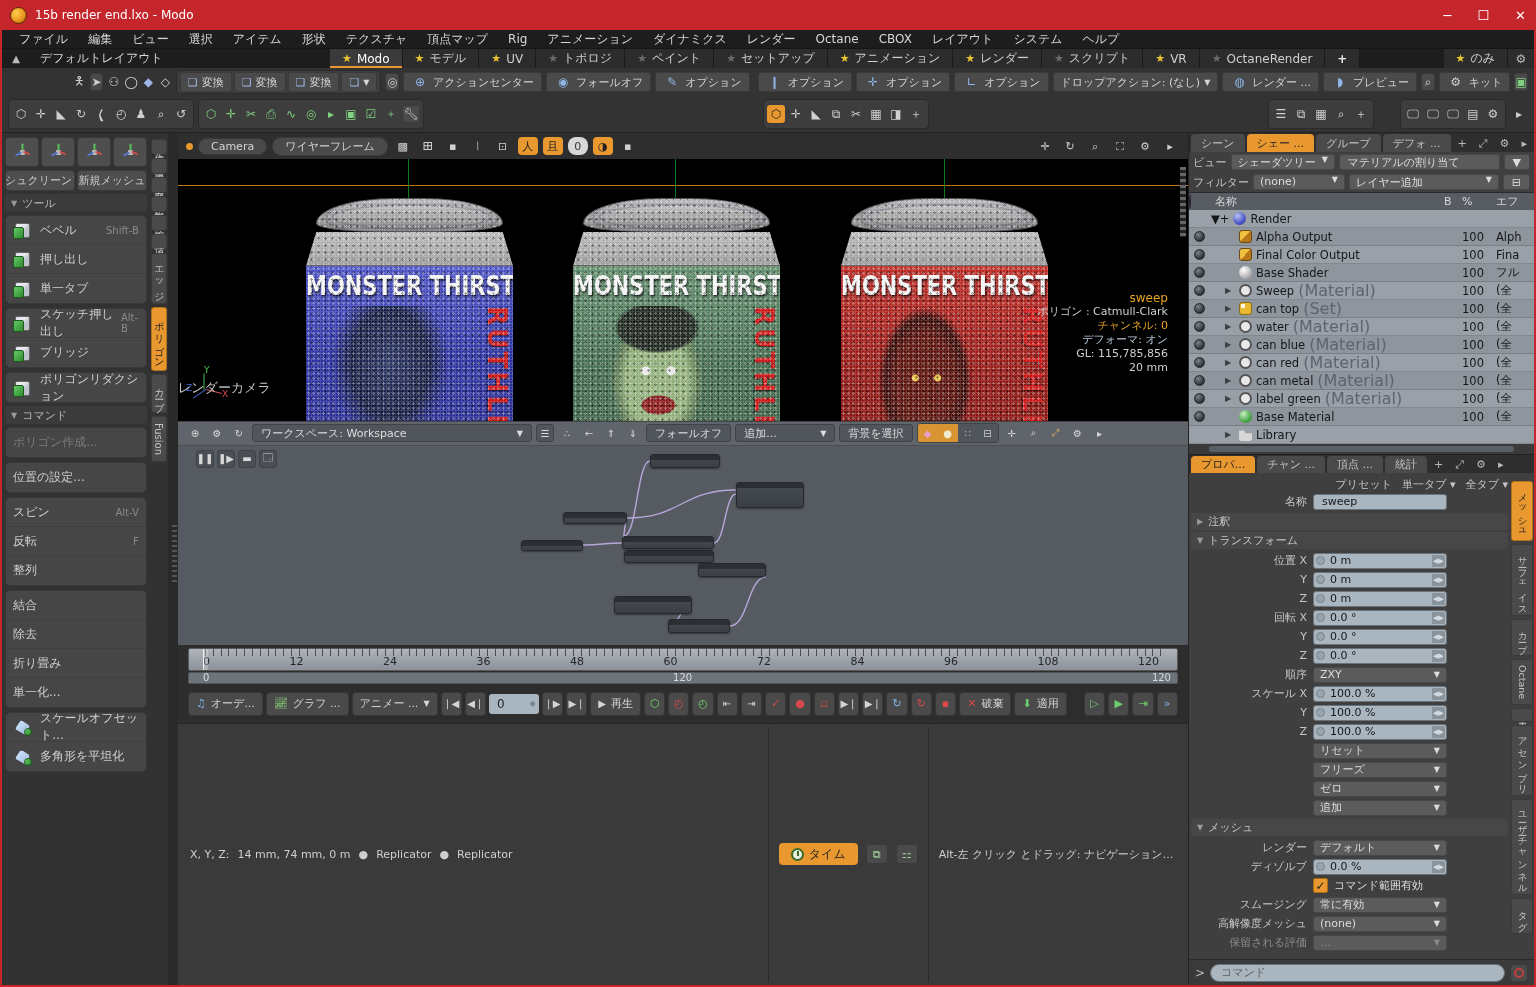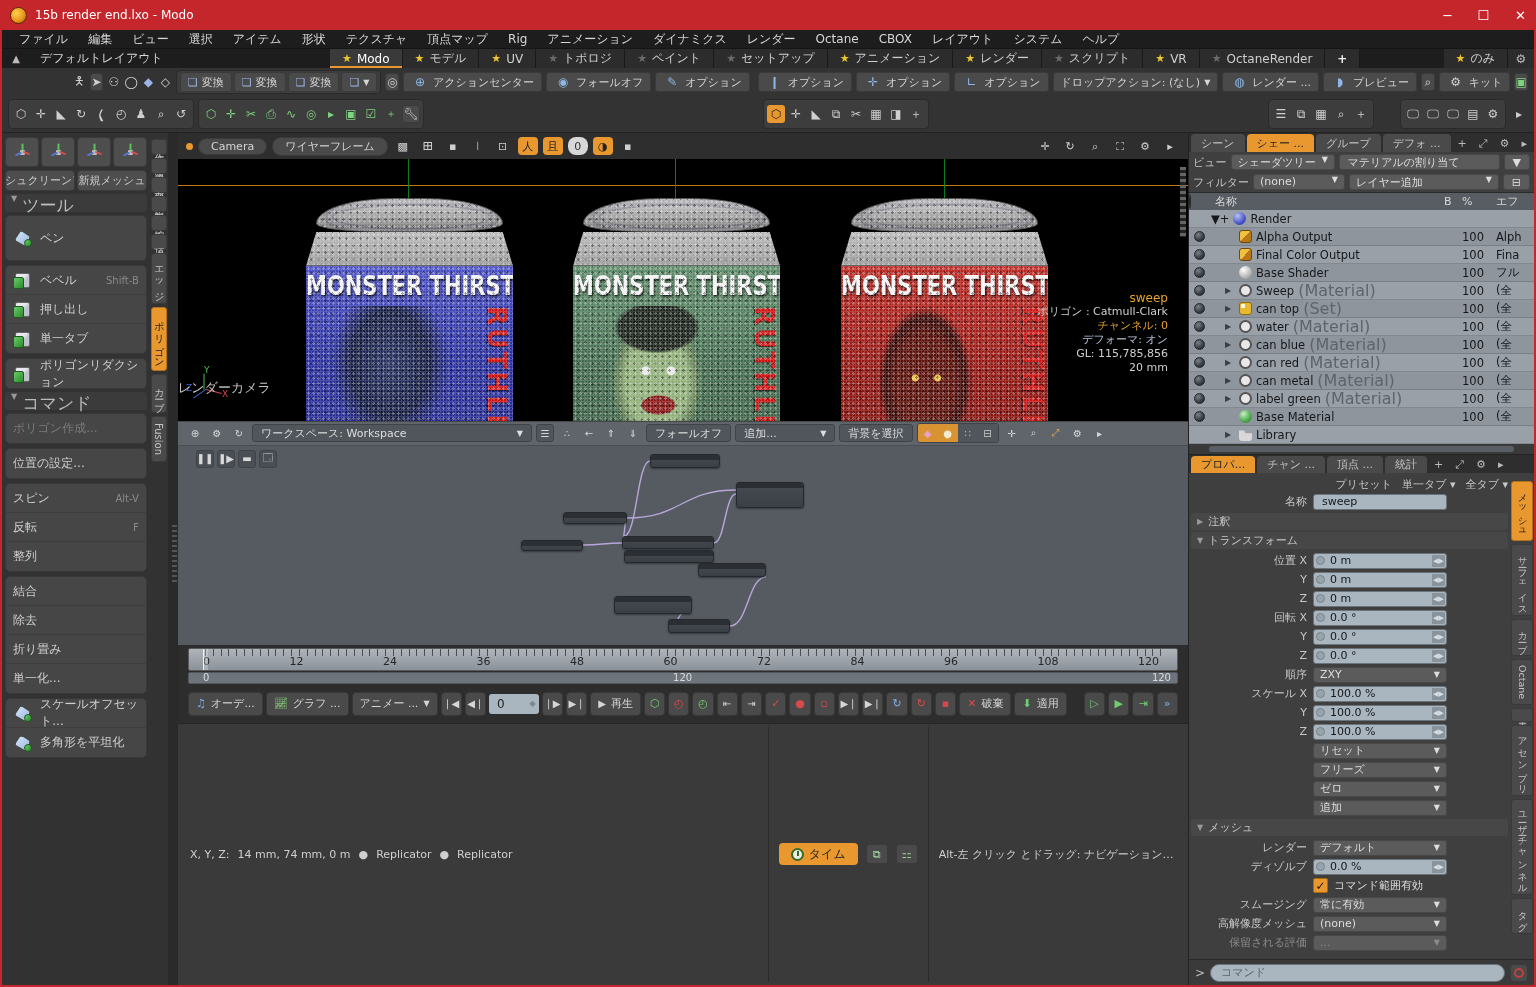--- a/index.html
+++ b/index.html
@@ -47,21 +47,21 @@
   .gizmo-row{display:flex;gap:2px}
   .gizmo{flex:1;height:30px;background:#4e4e4e;border:1px solid #3a3a3a;border-radius:4px;display:flex;align-items:center;justify-content:center}
   .axdot{width:16px;height:16px;position:relative}
   .axdot i{position:absolute;width:7px;height:2px;border-radius:1px}
   .axdot .r{background:#d05050;left:9px;top:8px;transform:rotate(20deg)}
   .axdot .g{background:#58c058;left:5px;top:2px;transform:rotate(90deg)}
   .axdot .b{background:#5878d0;left:1px;top:9px;transform:rotate(-25deg)}
   .axdot .c{position:absolute;left:6px;top:6px;width:5px;height:5px;background:#bbb;border-radius:1px}
   .lp-two{display:flex;gap:2px}
   .lp-btn{flex:1;height:21px;background:#4e4e4e;border:1px solid #3a3a3a;border-radius:4px;color:#ccc;display:flex;align-items:center;justify-content:center;font-size:11px;white-space:nowrap;overflow:hidden}
-  .lp-sec{height:18px;background:#3b3b3b;border-radius:3px;color:#bbb;display:flex;padding:0 6px;gap:5px;font-size:17px}
+  .lp-sec{height:18px;background:#3b3b3b;border-radius:3px;color:#bbb;display:flex;align-items:center;padding:0 6px;gap:5px;font-size:11px}
   .lp-sec::before{content:"▼";font-size:8px;color:#999}
   .lp-group{background:#464646;border:1px solid #383838;border-radius:5px;display:flex;flex-direction:column;overflow:hidden}
   .tool-row{display:flex;align-items:center;gap:7px;height:29px;padding:0 7px;border-bottom:1px solid #3e3e3e;color:#cfcfcf;position:relative}
   .tool-row:last-child{border-bottom:none}
   .tool-row .sc{margin-left:auto;color:#8a8a8a;font-size:10px}
   .tool-row.disabled{color:#7a7a7a}
   .tool-row.tall{height:44px}
   .t-ico{width:20px;height:18px;position:relative;flex:0 0 20px}
   .t-ico::before{content:"";position:absolute;left:2px;top:2px;width:13px;height:13px;background:linear-gradient(135deg,#e8e8ee 40%,#bfc4cc 60%);border:1px solid #666;border-radius:2px}
   .t-ico::after{content:"";position:absolute;left:0px;top:6px;width:9px;height:10px;background:linear-gradient(135deg,#66cc66,#2e8a2e);border:1px solid #1e5a1e;border-radius:2px}
@@ -483,38 +483,43 @@
       </div>
       <div class="lp-two">
         <span class="lp-btn">メッシュクリーンア ...</span>
         <span class="lp-btn">新規メッシュ</span>
       </div>
       <div class="lp-sec">
           <span>ツール</span>
         </div>
       <div id="tool-groups" style="display:flex;flex-direction:column;gap:4px">
           <div class="lp-group">
-            <div class="tool-row tall">
-              <span class="t-ico pen"></span>
-              <span>ペン</span>
-            </div>
-          </div>
-          <div class="lp-group">
             <div class="tool-row">
               <span class="t-ico"></span>
               <span>ベベル</span>
               <span class="sc">Shift-B</span>
             </div>
             <div class="tool-row">
               <span class="t-ico"></span>
               <span>押し出し</span>
             </div>
             <div class="tool-row">
               <span class="t-ico"></span>
               <span>単一タブ</span>
+            </div>
+          </div>
+          <div class="lp-group">
+            <div class="tool-row">
+              <span class="t-ico"></span>
+              <span>スケッチ押し出し</span>
+              <span class="sc">Alt-B</span>
+            </div>
+            <div class="tool-row">
+              <span class="t-ico"></span>
+              <span>ブリッジ</span>
             </div>
           </div>
           <div class="lp-group">
             <div class="tool-row">
               <span class="t-ico"></span>
               <span>ポリゴンリダクション</span>
             </div>
           </div>
         </div>
       <div class="lp-sec">

